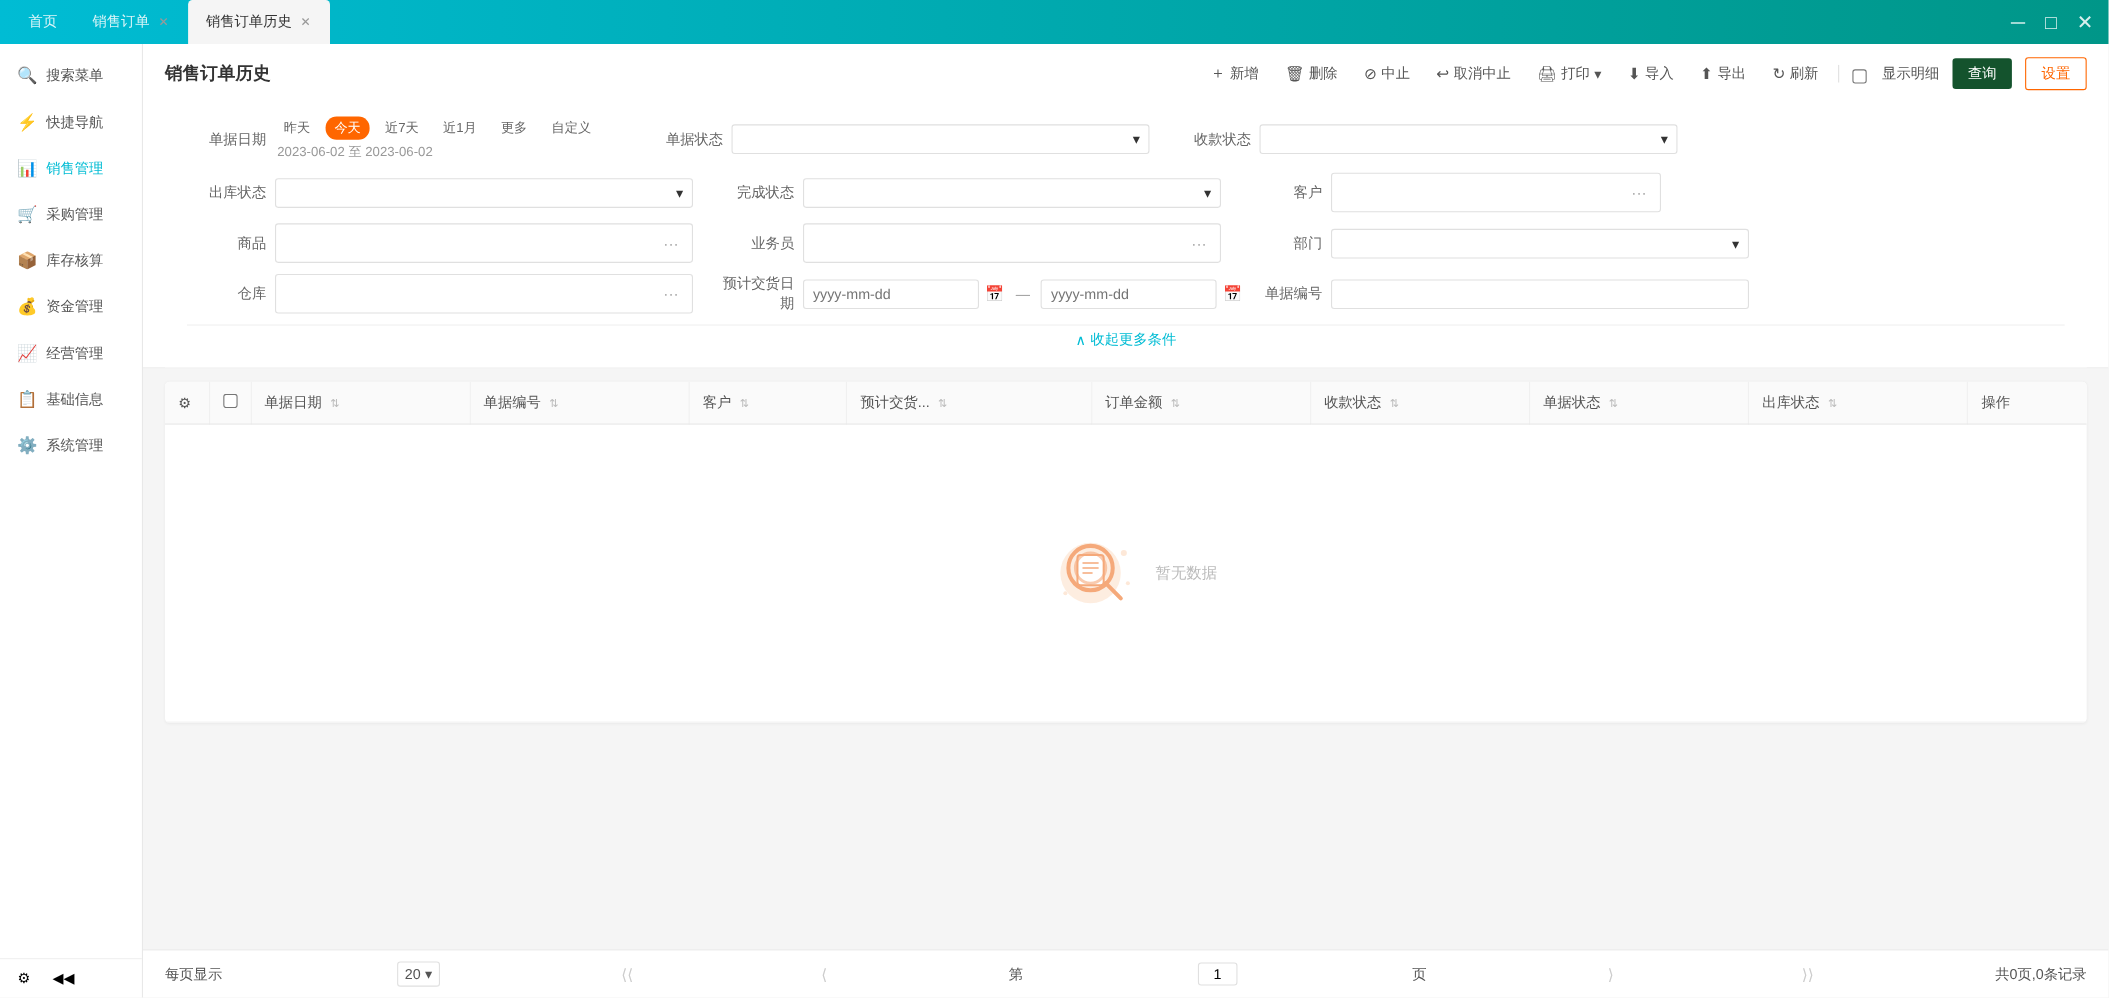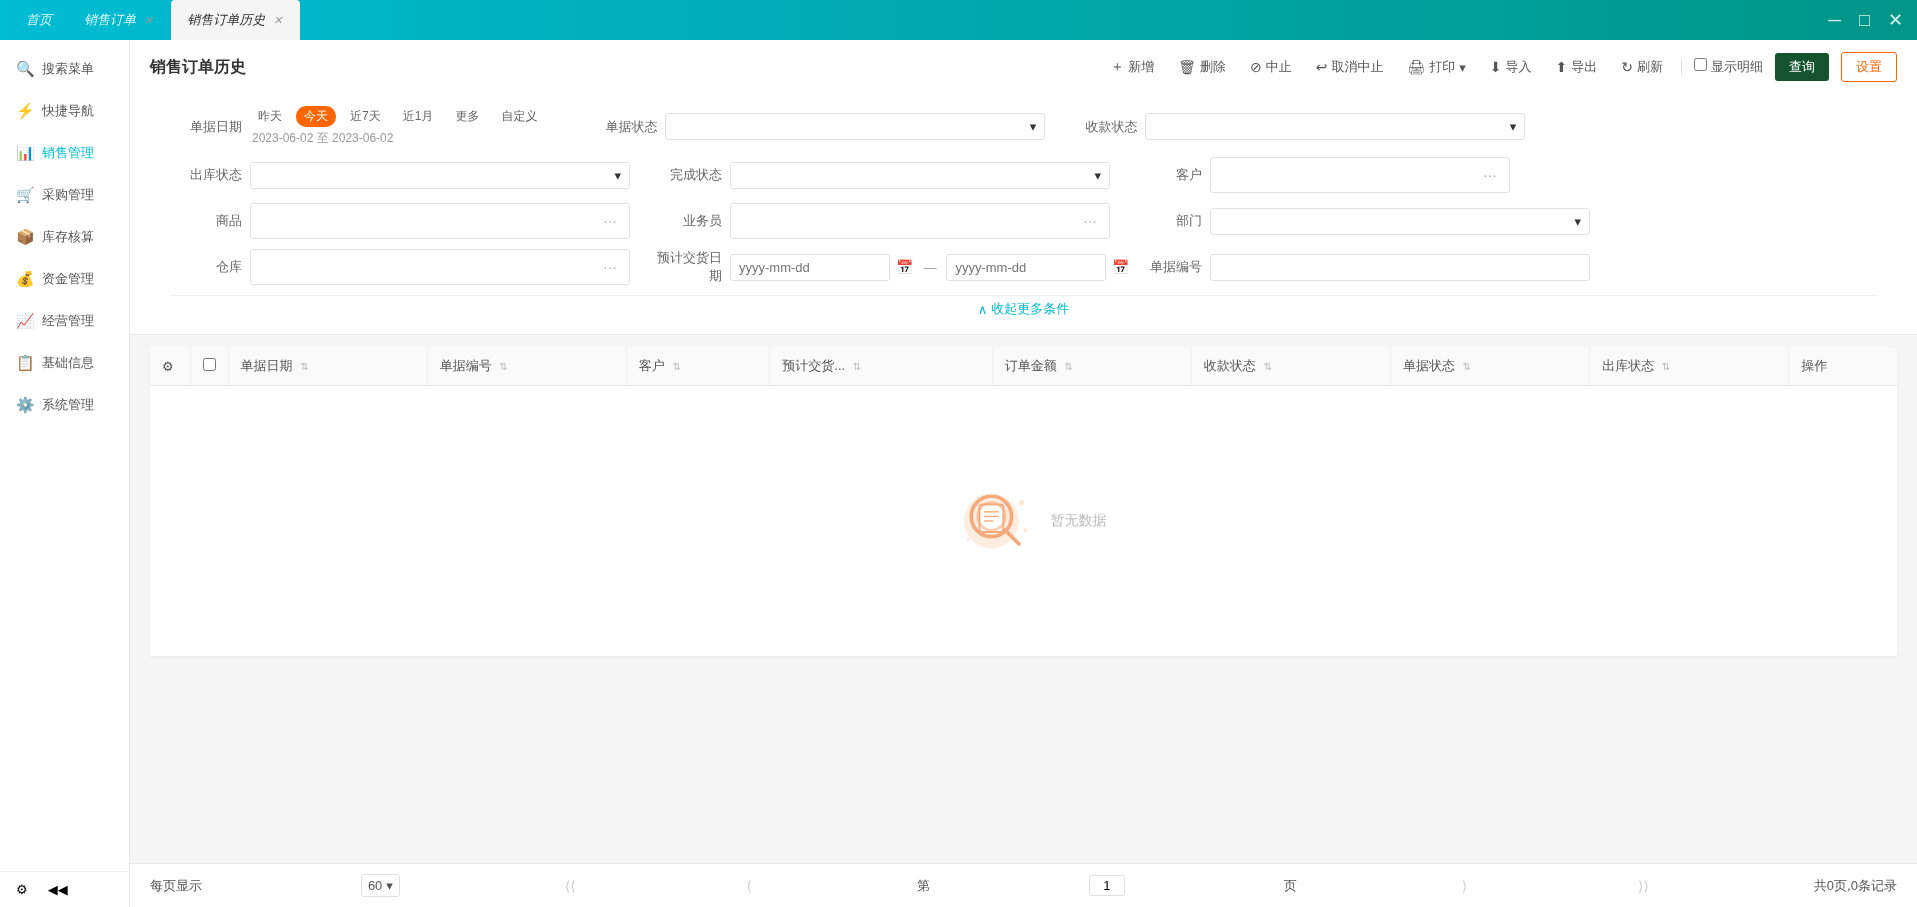--- a/index.html
+++ b/index.html
@@ -13,21 +13,20 @@
       align-items: center;
       padding: 0 10px;
       gap: 0;
       position: relative;
     }
     .top-bar-tabs {
       display: flex;
       align-items: center;
       gap: 0;
       flex: 1;
-      font-style: italic;
     }
     .tab-item {
       height: 40px;
       display: flex;
       align-items: center;
       padding: 0 16px;
       color: rgba(255,255,255,0.85);
       cursor: pointer;
       font-size: 13px;
       gap: 6px;
@@ -140,22 +139,22 @@
       color: #fff;
       border: none;
       padding: 5px 14px;
       border-radius: 3px;
       cursor: pointer;
       font-size: 13px;
     }
     .toolbar-divider { width: 1px; height: 16px; background: #e0e0e0; }
     .checkbox-label {
       display: flex;
-      align-items: flex-start;
-      gap: 4px;
+      align-items: flex-end;
+      gap: 14px;
       cursor: pointer;
       color: #555;
       font-size: 13px;
     }
 
     
     .filter-area {
       padding: 12px 20px;
       background: #fff;
     }
@@ -649,21 +648,21 @@
               </div>
             </td>
           </tr>
         </tbody>
       </table>
     </div>
 
     <div class="table-footer">
       <span>每页显示</span>
       <div class="page-size-select">
-        <span>60</span>
+        <span>20</span>
         <span>▾</span>
       </div>
       <span class="page-nav-btn disabled">⟨⟨</span>
       <span class="page-nav-btn disabled">⟨</span>
       <span>第</span>
       <input type="text" class="page-input" value="1" style="">
       <span>页</span>
       <span class="page-nav-btn disabled">⟩</span>
       <span class="page-nav-btn disabled">⟩⟩</span>
       <span>共0页,0条记录</span>

